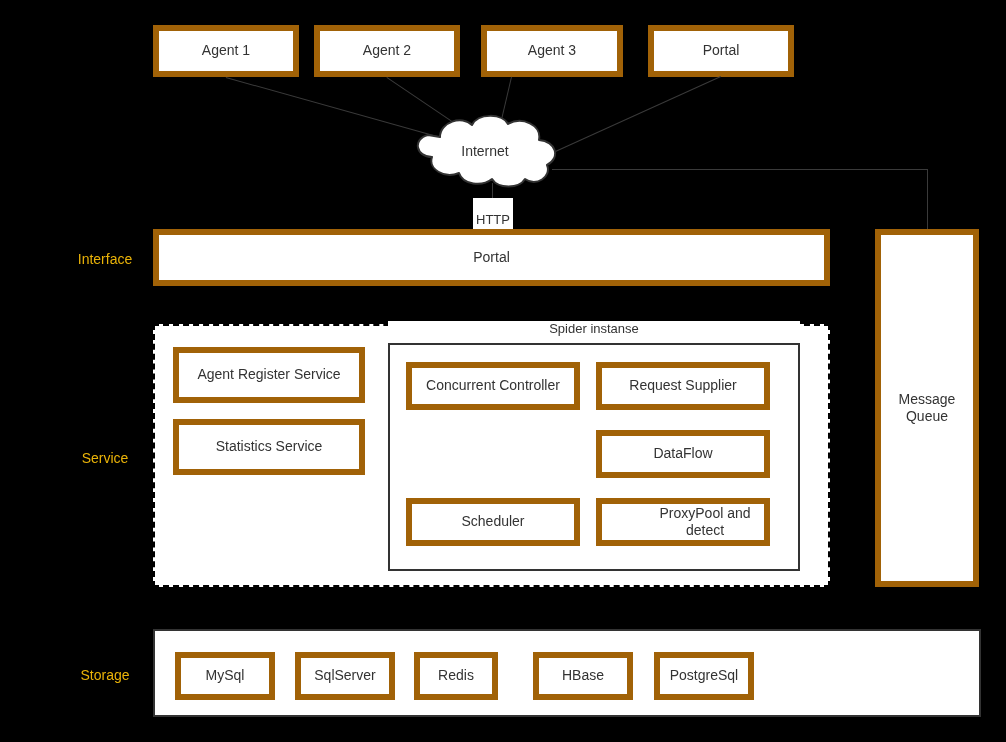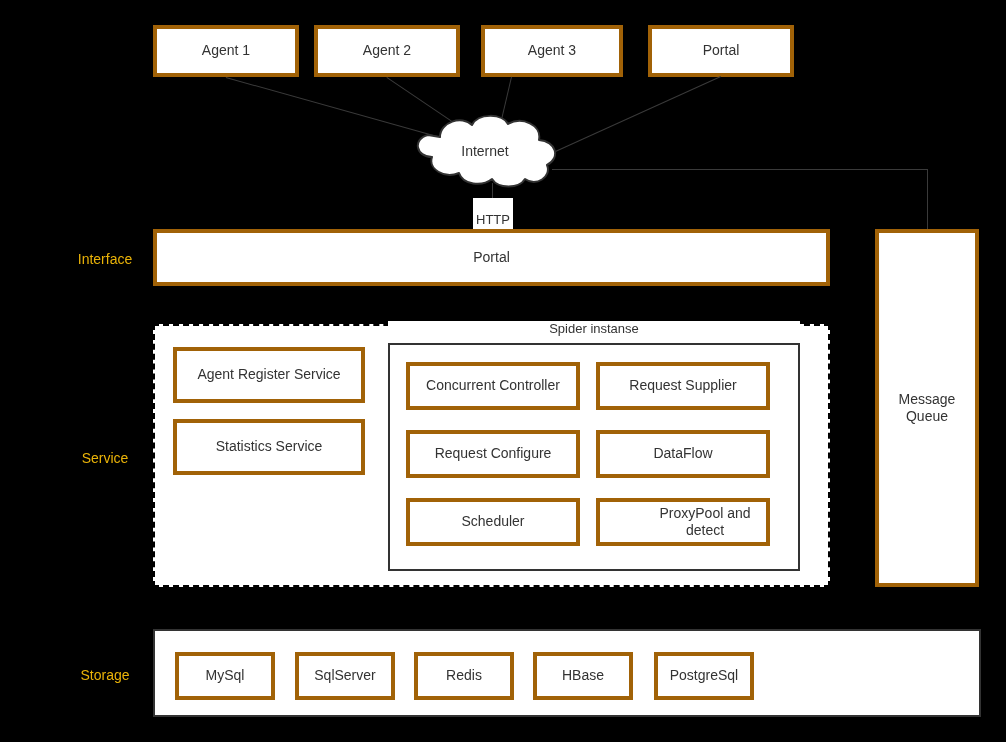--- a/index.html
+++ b/index.html
@@ -16,21 +16,21 @@
     width: 1006px;
     height: 742px;
     background: #000000;
     overflow: hidden;
   }
 
   
   .node {
     position: absolute;
     background: #ffffff;
-    border: 4px solid #a16207;
+    border: 6px solid #a16207;
     box-sizing: border-box;
     display: flex;
     align-items: center;
     justify-content: center;
     text-align: center;
     color: #333333;
     font-size: 14px;
     line-height: 1.25;
   }
 
@@ -229,23 +229,20 @@
     <div class="node" style="left:18px;top:93px;width:192px;height:56px;">
       <span>Statistics Service</span>
     </div>
 
     <div id="spider-label">Spider instanse</div>
     <div id="spider-box">
 
       <div class="node" style="left:16px;top:17px;width:174px;height:48px;">
         <span>Concurrent Controller</span>
       </div>
-      <div class="node" style="left:16px;top:85px;width:174px;height:48px;">
-        <span>Request Configure</span>
-      </div>
       <div class="node" style="left:16px;top:153px;width:174px;height:48px;">
         <span>Scheduler</span>
       </div>
 
       <div class="node" style="left:206px;top:17px;width:174px;height:48px;">
         <span>Request Supplier</span>
       </div>
       <div class="node" style="left:206px;top:85px;width:174px;height:48px;">
         <span>DataFlow</span>
       </div>
@@ -256,21 +253,21 @@
     </div>
   </div>
 
   <div id="storage-band">
     <div class="node" style="left:140px;top:21px;width:100px;height:48px;">
       <span>SqlServer</span>
     </div>
     <div class="node" style="left:20px;top:21px;width:100px;height:48px;">
       <span>MySql</span>
     </div>
-    <div class="node" style="left:259px;top:21px;width:100px;height:48px;">
+    <div class="node" style="left:259px;top:21px;width:84px;height:48px;">
       <span>Redis</span>
     </div>
     <div class="node" style="left:499px;top:21px;width:100px;height:48px;">
       <span>PostgreSql</span>
     </div>
     <div class="node" style="left:378px;top:21px;width:100px;height:48px;">
       <span>HBase</span>
     </div>
   </div>
 

